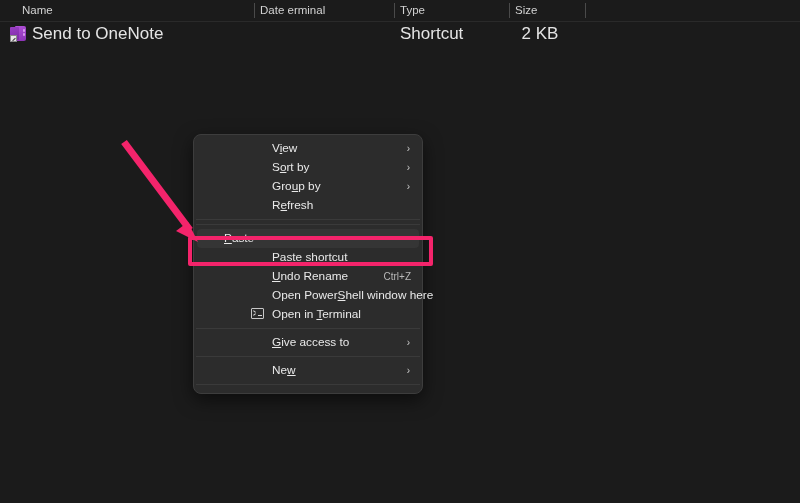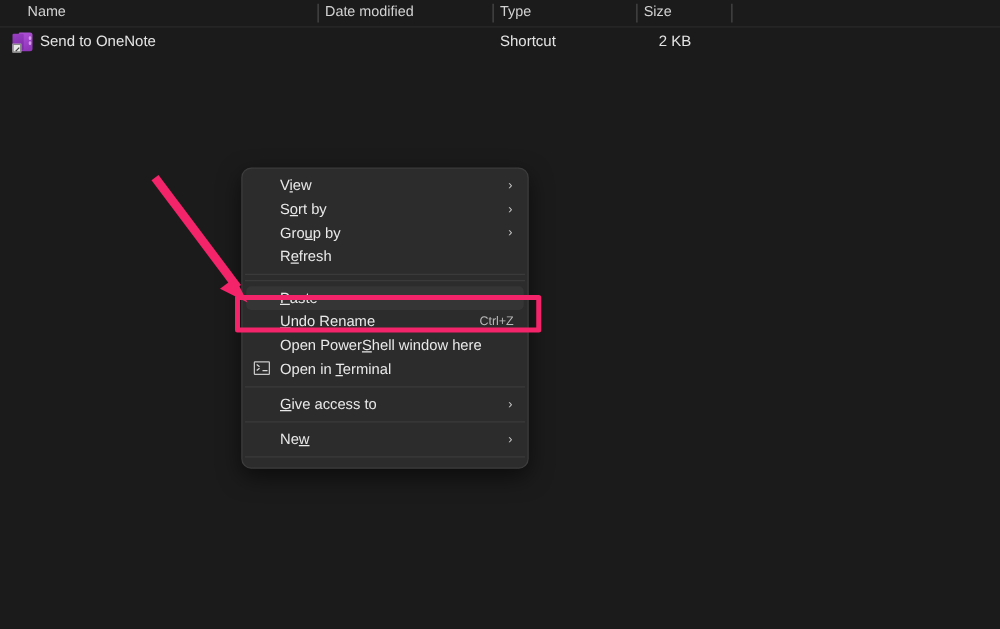--- a/index.html
+++ b/index.html
@@ -58,21 +58,21 @@
     position: absolute;
     left: 0; top: 22px;
     width: 800px;
     height: 23px;
   }
   .file-cell {
     position: absolute;
     top: 0;
     height: 23px;
     line-height: 23px;
-    font-size: 12px;
+    font-size: 17px;
     color: #e4e4e4;
     white-space: nowrap;
   }
   .file-cell.right { text-align: center; }
 
   
   .onenote-icon {
     position: absolute;
     left: 10px;
     top: 4px;
@@ -140,20 +140,21 @@
   .menu-item {
     position: relative;
     height: 19px;
     line-height: 19px;
     font-size: 11.8px;
     color: #e9e9e9;
     padding-left: 30px;
     padding-right: 10px;
     white-space: nowrap;
     box-sizing: border-box;
+    margin-left: 48px;
   }
   .menu-item.highlighted {
     background: #353535;
     margin: 0 3px;
     border-radius: 4px;
     padding-left: 27px;
   }
   .menu-item .label u {
     text-decoration: underline;
     text-underline-offset: 1px;
@@ -235,21 +236,21 @@
     pointer-events: none;
   }
 </style>
 </head>
 <body>
 
 <div id="explorer">
 
   <div class="col-header-row">
     <div class="col-header" style="left:22px;">Name</div>
-    <div class="col-header" style="left:260px;">Date modified</div>
+    <div class="col-header" style="left:260px;">Date erminal</div>
     <div class="col-header" style="left:400px;">Type</div>
     <div class="col-header" style="left:515px;">Size</div>
 
     <div class="col-sep" style="left:254px;"></div>
     <div class="col-sep" style="left:394px;"></div>
     <div class="col-sep" style="left:509px;"></div>
     <div class="col-sep" style="left:585px;"></div>
   </div>
   <div class="header-underline"></div>
 
@@ -268,20 +269,21 @@
 </div>
 
 <div id="context-menu">
     <div class="menu-item"><span class="label">V<u>i</u>ew</span><span class="chev">›</span></div>
     <div class="menu-item"><span class="label">S<u>o</u>rt by</span><span class="chev">›</span></div>
     <div class="menu-item"><span class="label">Gro<u>u</u>p by</span><span class="chev">›</span></div>
     <div class="menu-item"><span class="label">R<u>e</u>fresh</span></div>
     <div class="menu-sep"></div>
     <div class="menu-sep"></div>
     <div class="menu-item highlighted"><span class="label"><u>P</u>aste</span></div>
+    <div class="menu-item"><span class="label">Paste <u>s</u>hortcut</span></div>
     <div class="menu-item"><span class="label"><u>U</u>ndo Rename</span><span class="accel">Ctrl+Z</span></div>
     <div class="menu-item"><span class="label">Open Power<u>S</u>hell window here</span></div>
     <div class="menu-item"><span class="term-icon">
         <span class="underscore"></span>
       </span><span class="label">Open in <u>T</u>erminal</span></div>
     <div class="menu-sep"></div>
     <div class="menu-item"><span class="label"><u>G</u>ive access to</span><span class="chev">›</span></div>
     <div class="menu-sep"></div>
     <div class="menu-item"><span class="label">Ne<u>w</u></span><span class="chev">›</span></div>
     <div class="menu-sep"></div>

